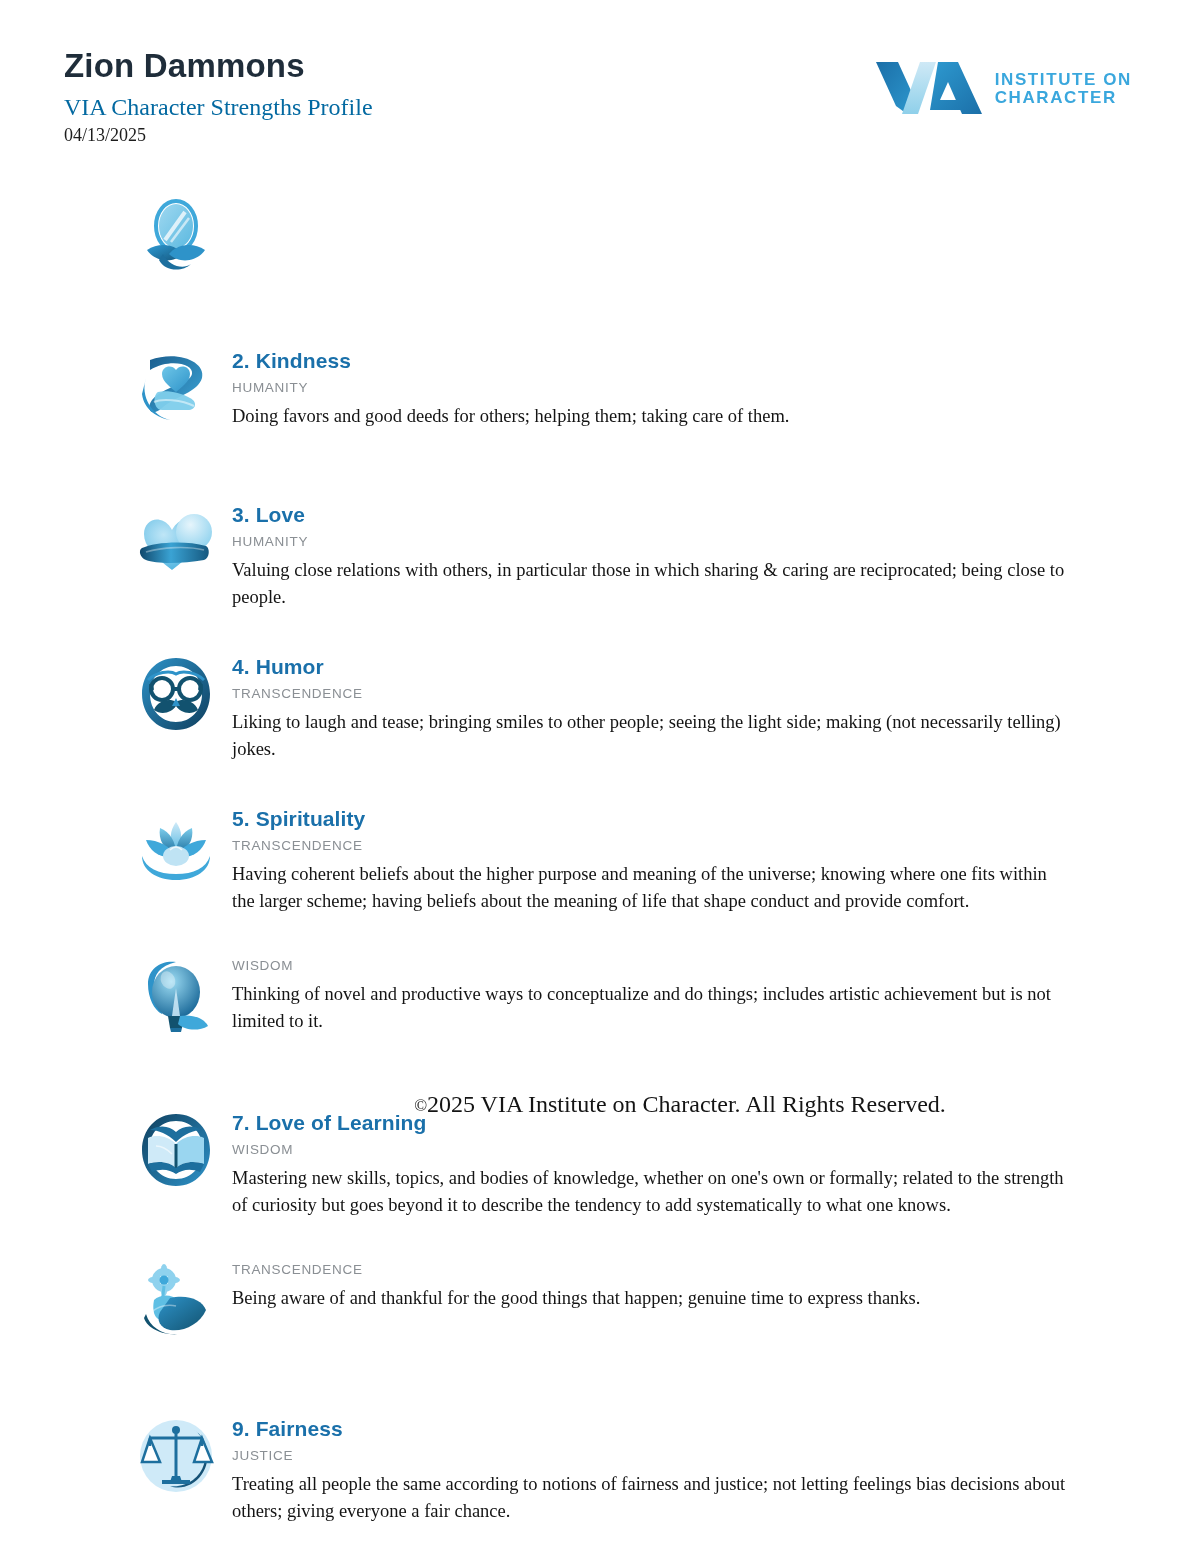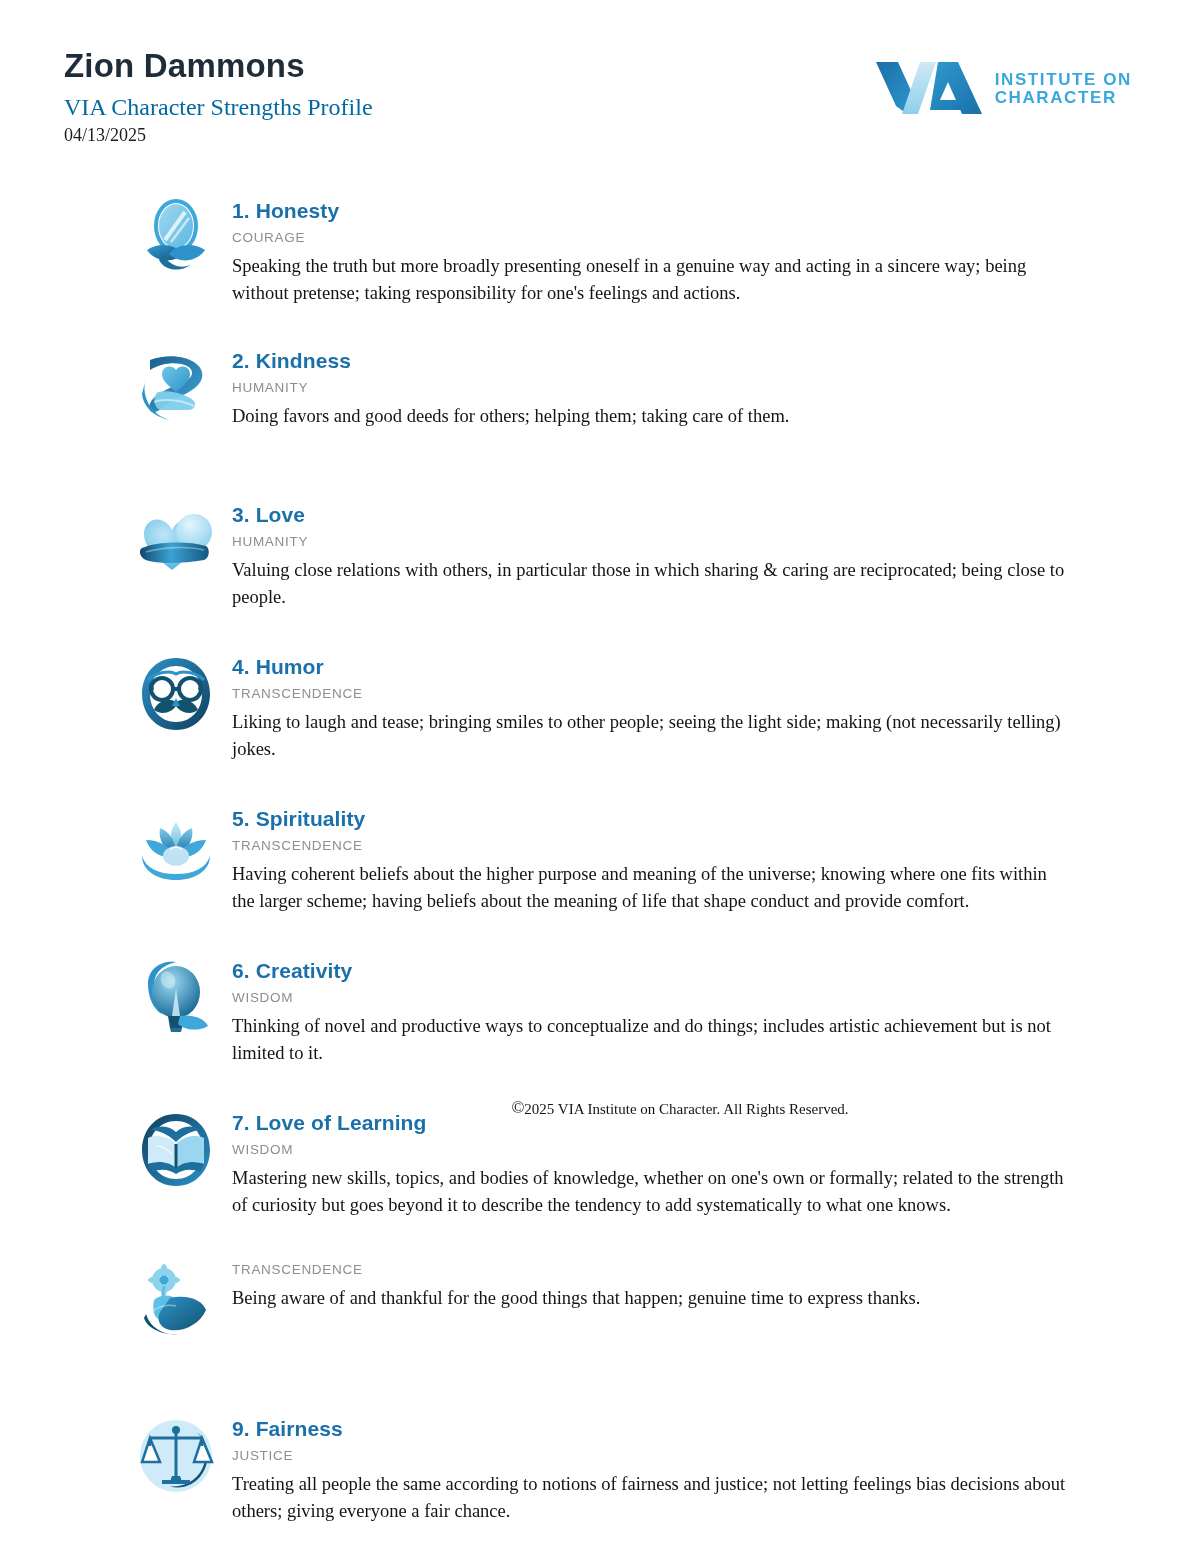--- a/index.html
+++ b/index.html
@@ -141,21 +141,21 @@
   
   .footer {
     position: absolute;
     left: 0;
     right: 0;
     bottom: 36px;
     text-align: center;
     padding-left: 160px;
   }
   .footer-text {
-    font-size: 15px;
+    font-size: 24px;
     color: #141414;
   }
   .copy-mark { font-size: 17px; vertical-align: 1px; }
 </style>
 </head>
 <body>
 
 <div class="page">
 
   <div class="header">
@@ -213,25 +213,20 @@
           </defs>
           <ellipse cx="37" cy="28" rx="20" ry="25" fill="none" stroke="#3fa8da" stroke-width="4"></ellipse>
           <ellipse cx="37" cy="28" rx="17" ry="22" fill="url(#m1)"></ellipse>
           <path d="M26 42 L46 14" stroke="#ffffff" stroke-width="4" opacity="0.75"></path>
           <path d="M32 44 L50 20" stroke="#ffffff" stroke-width="2.5" opacity="0.6"></path>
           <path d="M8 52 C20 44 36 46 44 56 C34 66 16 64 8 52 Z" fill="url(#m2)"></path>
           <path d="M66 52 C54 44 38 46 30 56 C40 66 58 64 66 52 Z" fill="#2e93c9"></path>
           <path d="M24 56 C30 68 44 72 52 66 C44 74 26 74 20 62 Z" fill="#1d6f9e"></path>
         </svg>
       </div>
-      <div class="strength-body">
-        <div class="strength-title">1. Honesty</div>
-        <div class="strength-category">COURAGE</div>
-        <div class="strength-desc">Speaking the truth but more broadly presenting oneself in a genuine way and acting in a sincere way; being without pretense; taking responsibility for one's feelings and actions.</div>
-      </div>
     </div>
 
     <div class="strength h-short">
       <div class="strength-icon">
         <svg width="80" height="80" viewBox="0 0 80 80" aria-hidden="true">
           <defs>
             <linearGradient id="k1" x1="0" y1="0" x2="1" y2="1">
               <stop offset="0%" stop-color="#1b5f8f"></stop>
                 <stop offset="100%" stop-color="#3fa8da"></stop>
             </linearGradient>
@@ -355,21 +350,20 @@
           <path d="M12 26 C12 10 26 2 40 4 C24 8 18 16 18 28 C18 40 26 46 26 56 C18 52 12 40 12 26 Z" fill="#2e93c9"></path>
           <ellipse cx="40" cy="34" rx="24" ry="26" fill="url(#cb1)"></ellipse>
           <path d="M32 58 L48 58 L46 70 L34 70 Z" fill="#12526f"></path>
           <path d="M34 70 L46 70 L45 74 L35 74 Z" fill="#1d6f9e"></path>
           <path d="M40 30 L36 58 L44 58 Z" fill="#cfeaf8" opacity="0.85"></path>
           <path d="M44 58 C56 56 68 60 72 68 C62 74 48 72 42 66 Z" fill="#3fa8da"></path>
           <ellipse cx="32" cy="22" rx="7" ry="9" fill="#ffffff" opacity="0.35" transform="rotate(-25 32 22)"></ellipse>
         </svg>
       </div>
       <div class="strength-body">
-        <div class="strength-title">6. Creativity</div>
         <div class="strength-category">WISDOM</div>
         <div class="strength-desc">Thinking of novel and productive ways to conceptualize and do things; includes artistic achievement but is not limited to it.</div>
       </div>
     </div>
 
     <div class="strength h-med">
       <div class="strength-icon">
         <svg width="80" height="80" viewBox="0 0 80 80" aria-hidden="true">
           <defs>
             <linearGradient id="ob1" x1="0" y1="0" x2="1" y2="1">

